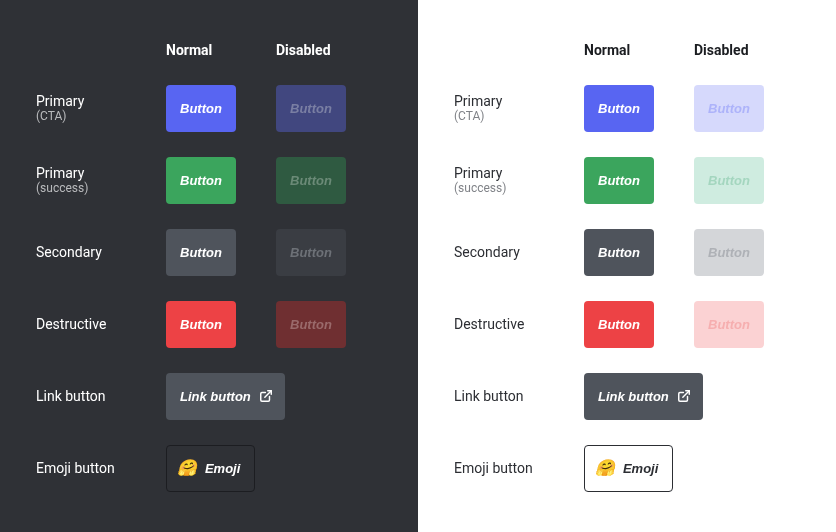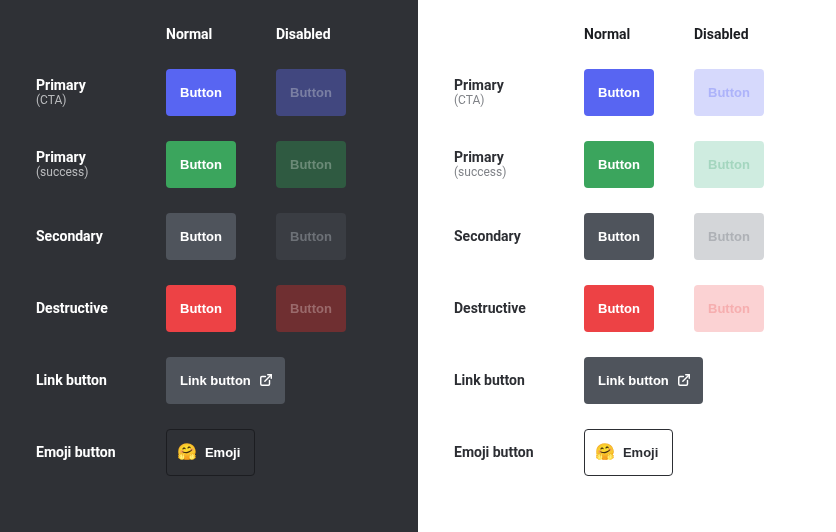--- a/index.html
+++ b/index.html
@@ -6,52 +6,53 @@
   html, body { margin: 0; padding: 0; }
   body {
     width: 836px;
     height: 532px;
     font-family: -apple-system, BlinkMacSystemFont, "Segoe UI", Roboto, Helvetica, Arial, sans-serif;
     display: flex;
   }
   .panel {
     width: 50%;
     height: 100%;
-    padding: 12px 28px 24px 36px;
+    padding: 28px 28px 24px 36px;
   }
   .panel.dark  { background: #2f3136; color: #ffffff; }
   .panel.light { background: #ffffff; color: #2c2e33; border-radius: 0 6px 6px 0; }
 
   .row { display: flex; align-items: center; height: 72px; }
   .row.header { height: 44px; }
 
   .col-label { width: 130px; display: flex; flex-direction: column; justify-content: center; }
   .col-btn   { width: 110px; display: flex; align-items: center; }
   .col-btn.header { font-weight: 700; font-size: 14px; }
   .panel.light .col-btn.header { color: #1b1d21; }
   .panel.dark  .col-btn.header { color: #ffffff; }
 
-  .lbl-main { font-weight: 700; font-size: 14px; line-height: 1.2; }
+  .lbl-main { font-weight: 400; font-size: 14px; line-height: 1.2; }
   .lbl-sub  { font-size: 12px; opacity: .85; }
   .panel.dark  .lbl-sub { color: #d1d2d4; }
   .panel.light .lbl-sub { color: #6a6d73; }
 
   .btn {
     display: inline-flex;
     align-items: center;
     justify-content: center;
     gap: 8px;
     height: 47px;
     padding: 0 14px;
     border: none;
     border-radius: 4px;
     font-weight: 700;
     font-size: 13px;
     color: #ffffff;
     cursor: pointer;
+    font-style: italic;
   }
   .btn.with-icon { padding: 0 12px 0 14px; }
   .btn.emoji     { padding: 0 14px 0 10px; border: 1px solid rgba(0,0,0,.25); }
 
   .btn .ext-icon { width: 14px; height: 14px; }
   .btn .emoji-glyph { font-size: 16px; line-height: 1; }
 
   
   .panel.dark .btn.disabled { cursor: default; }
   

